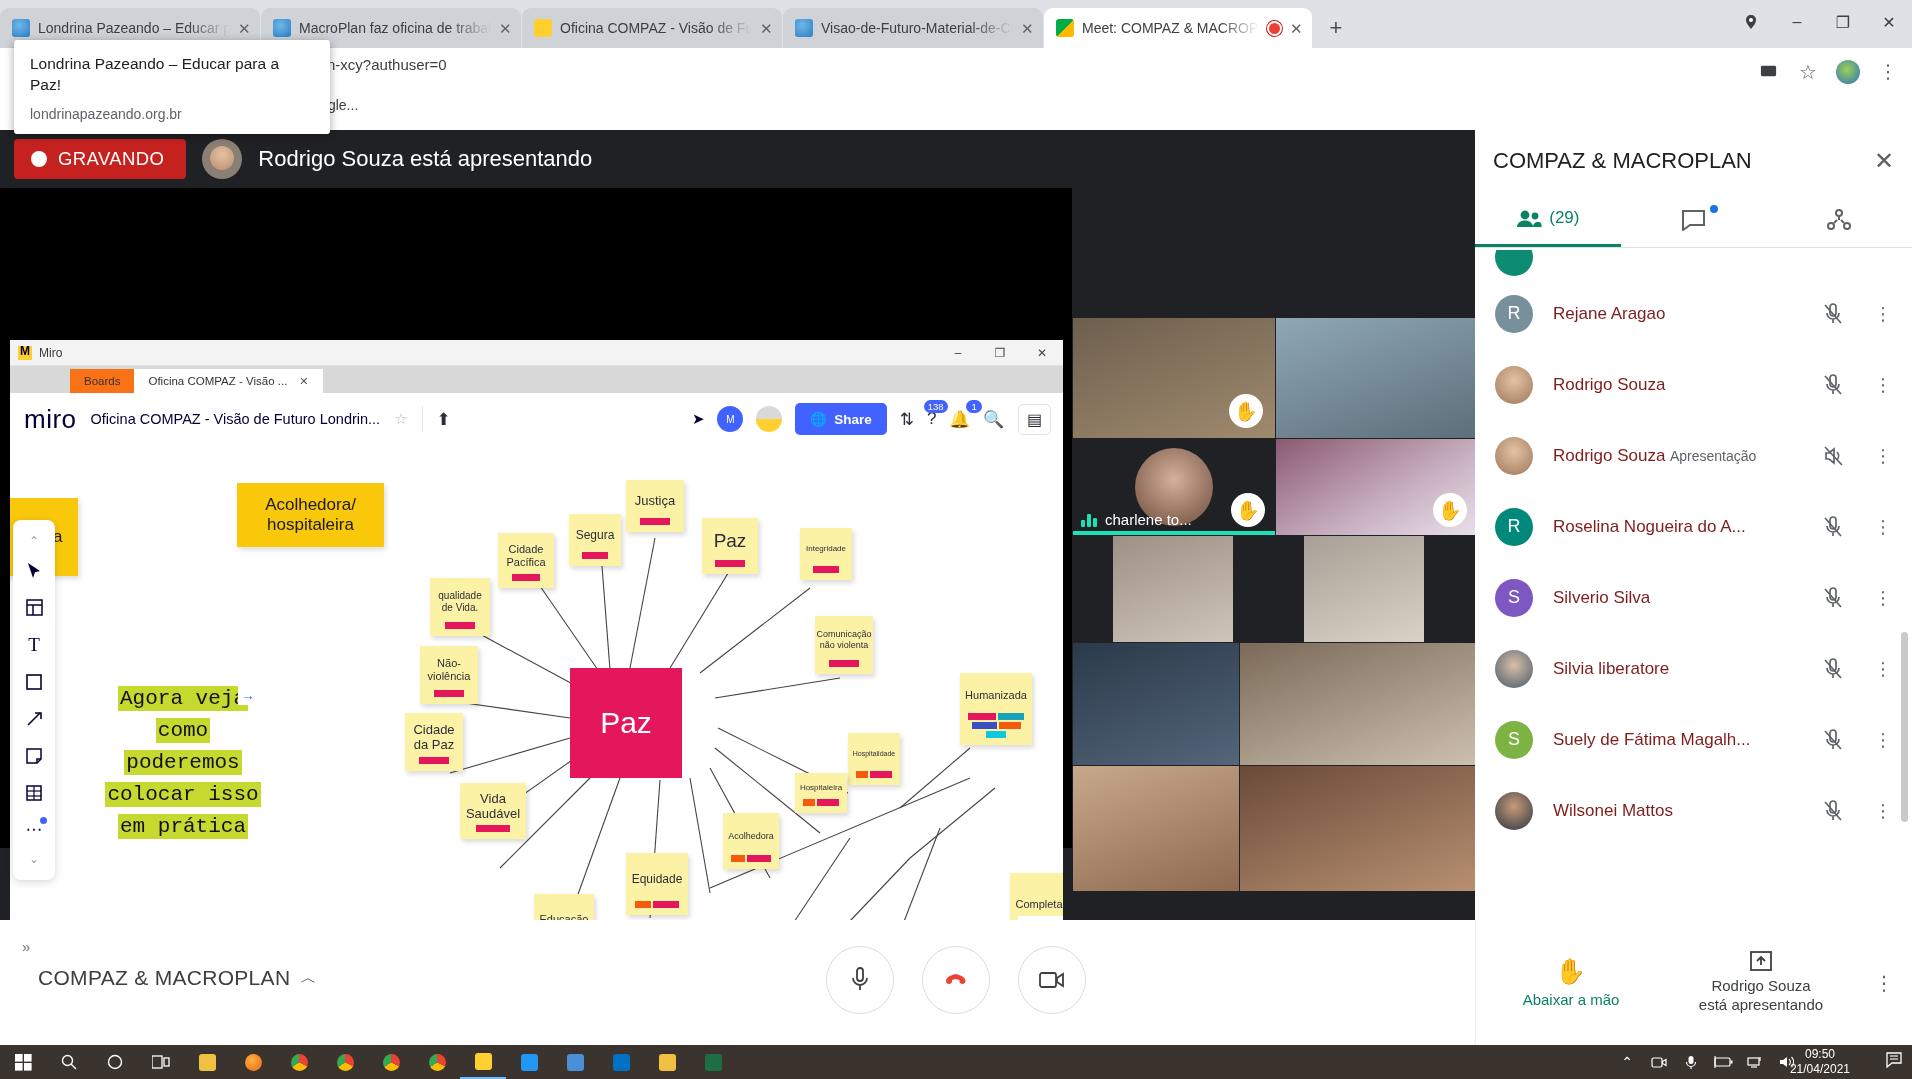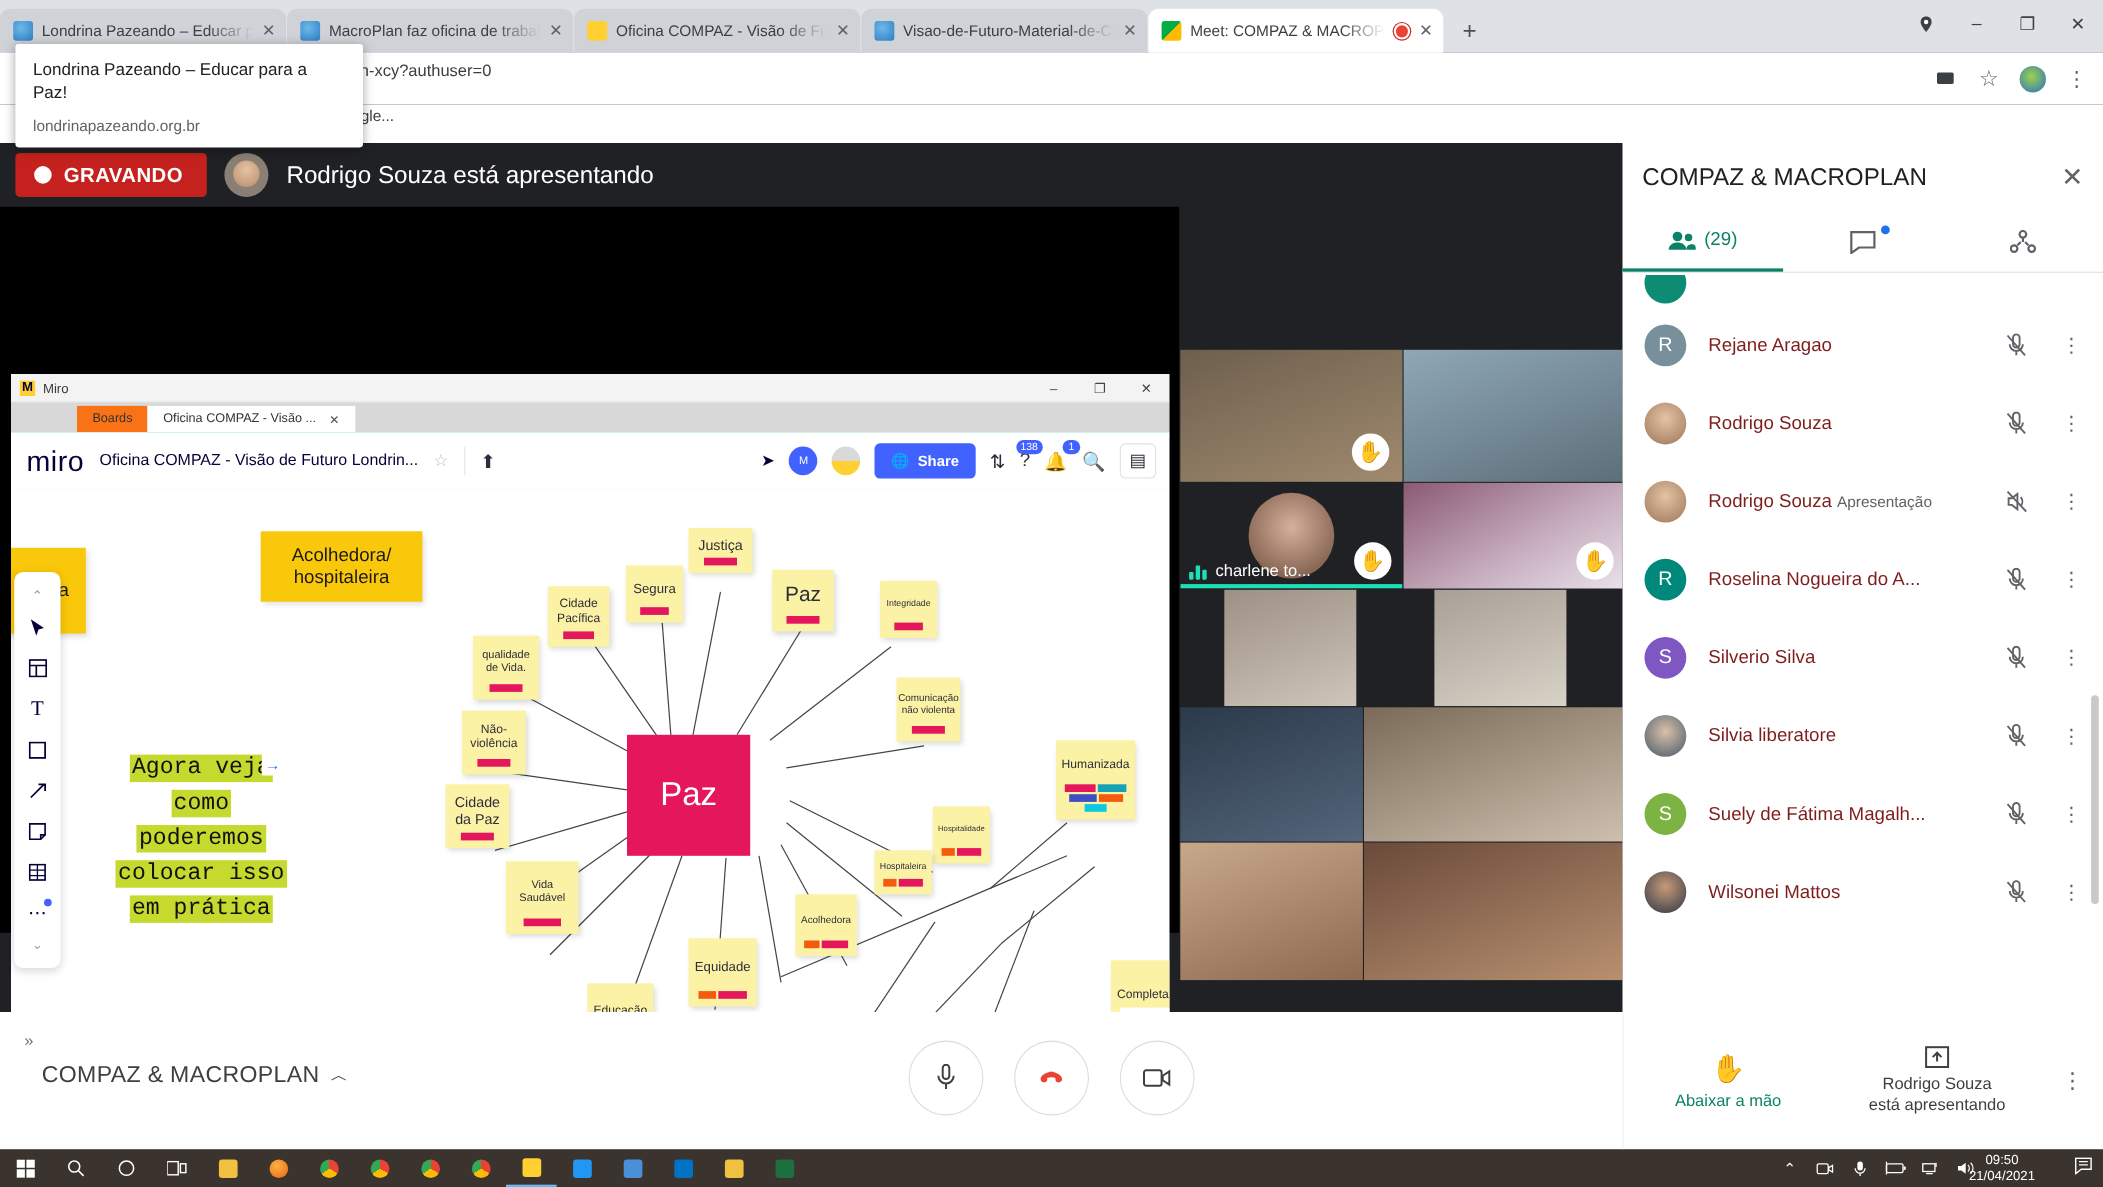--- a/index.html
+++ b/index.html
@@ -51,21 +51,21 @@
     position: absolute; left: 14px; top: 40px; width: 316px; min-height: 90px;
     background: #fff; border-radius: 3px; box-shadow: 0 2px 10px rgba(0,0,0,.35);
     padding: 14px 16px 12px 16px; z-index: 60;
   }
   .tt-title { font-size: 15.5px; color: #202124; line-height: 1.35; font-weight: 400; }
   .tt-url { font-size: 14px; color: #5f6368; margin-top: 10px; }
 
   
   .meet { position: absolute; left: 0; top: 130px; width: 1912px; height: 790px; background: #202124; }
   .meet-topbar { position: absolute; left: 0; top: 0; width: 1475px; height: 58px; background: #202124; display: flex; align-items: center; padding-left: 14px; gap: 16px; }
-  .gravando { display: flex; align-items: center; gap: 11px; background: #c5221f; color: #fff; border-radius: 4px; padding: 9px 22px 9px 17px; font-size: 18.5px; font-weight: 700; letter-spacing: .4px; }
+  .gravando { display: flex; align-items: center; gap: 11px; background: #c5221f; color: #fff; border-radius: 4px; padding: 9px 22px 9px 17px; font-size: 18.5px; font-weight: 400; letter-spacing: .4px; }
   .gravando .dot { width: 16px; height: 16px; border-radius: 50%; background: #fff; }
   .presenter-av { width: 40px; height: 40px; border-radius: 50%; background: #8a7f74; overflow: hidden; position: relative; }
   .presenter-av::after { content:""; position:absolute; left:8px; top:7px; width:24px; height:24px; border-radius:50%; background: radial-gradient(circle at 50% 35%, #e6c3a5, #b98b6a); }
   .presenter-txt { color: #fff; font-size: 22px; }
 
   
   .share-area { position: absolute; left: 0; top: 58px; width: 1072px; height: 660px; background: #000; }
 
   
   .miro-win { position: absolute; left: 10px; top: 210px; width: 1053px; height: 625px; background: #efefef; }
@@ -360,21 +360,21 @@
           <line x1="840" y1="450" x2="760" y2="570"></line>
           <line x1="900" y1="470" x2="800" y2="575"></line>
           <line x1="930" y1="440" x2="880" y2="570"></line>
         </g>
       </svg>
 
       <div class="node-center" style="left:560px;top:280px;width:112px;height:110px;">
         <span>Paz</span>
       </div>
 
-      <div class="pnote" style="left:616px;top:92px;width:58px;height:41px;font-size:13px">
+      <div class="pnote" style="left:616px;top:92px;width:58px;height:52px;font-size:13px">
         <span class="txt">Justiça</span>
         <span class="bars">
             <i class="bar pink" style="width:30px"></i>
           </span>
       </div>
       <div class="pnote" style="left:559px;top:126px;width:52px;height:52px;font-size:12px">
         <span class="txt">Segura</span>
         <span class="bars">
             <i class="bar pink" style="width:26px"></i>
           </span>
@@ -431,21 +431,21 @@
             <i class="bar" style="width:20px;background:#0ec7e0"></i>
         </span>
       </div>
       <div class="pnote" style="left:838px;top:345px;width:52px;height:52px;font-size:7px">
         <span class="txt">Hospitalidade</span>
         <span class="bars">
             <i class="bar orange" style="width:12px"></i>
             <i class="bar pink" style="width:22px"></i>
           </span>
       </div>
-      <div class="pnote" style="left:450px;top:395px;width:66px;height:66px;font-size:10px">
+      <div class="pnote" style="left:450px;top:395px;width:66px;height:56px;font-size:13px">
         <span class="txt">Vida Saudável</span>
         <span class="bars">
             <i class="bar pink" style="width:34px"></i>
           </span>
       </div>
       <div class="pnote" style="left:785px;top:385px;width:52px;height:40px;font-size:8px">
         <span class="txt">Hospitaleira</span>
         <span class="bars">
             <i class="bar orange" style="width:12px"></i>
             <i class="bar pink" style="width:22px"></i>

